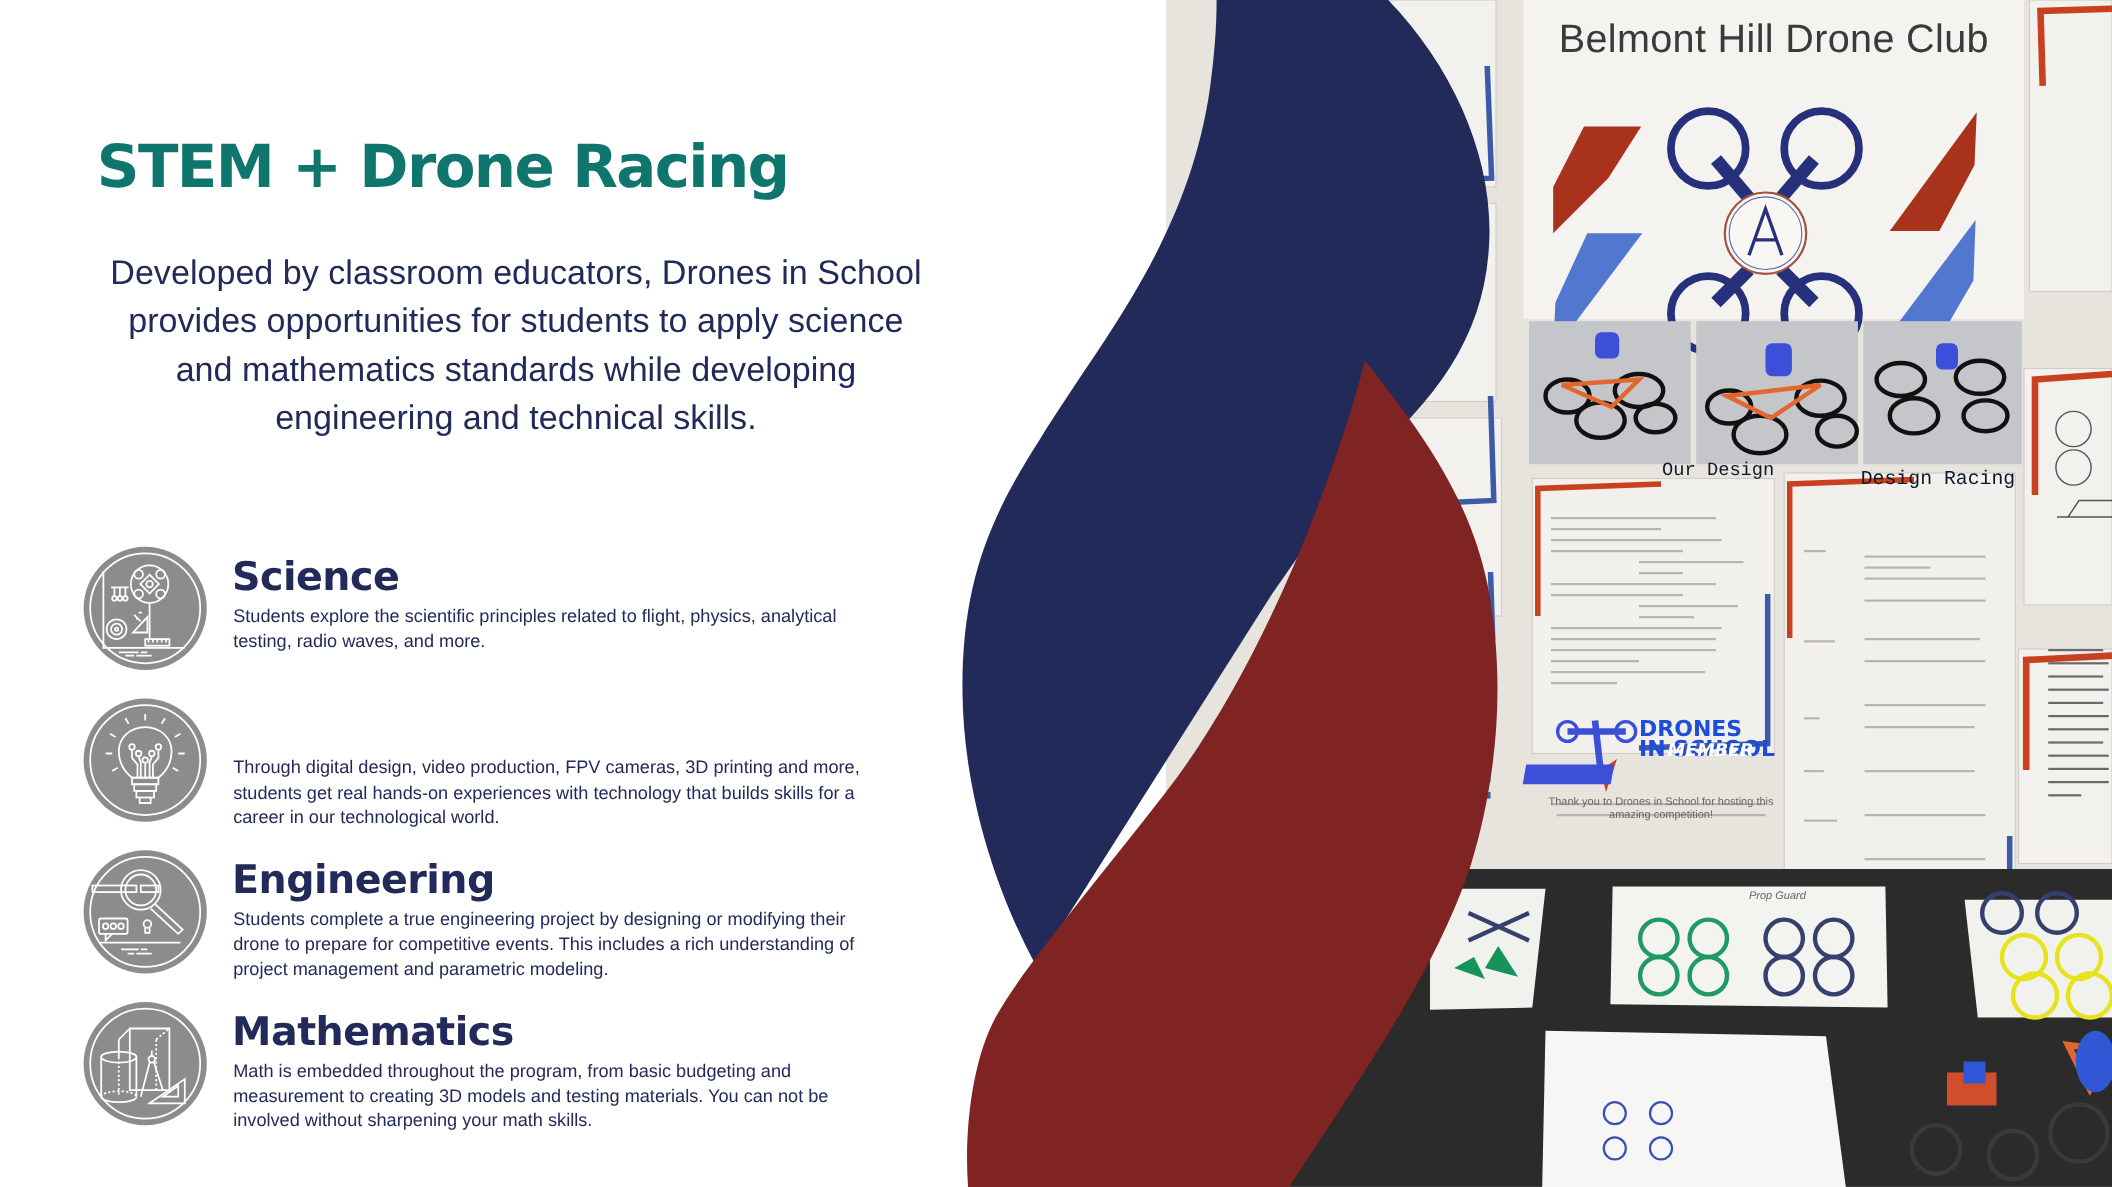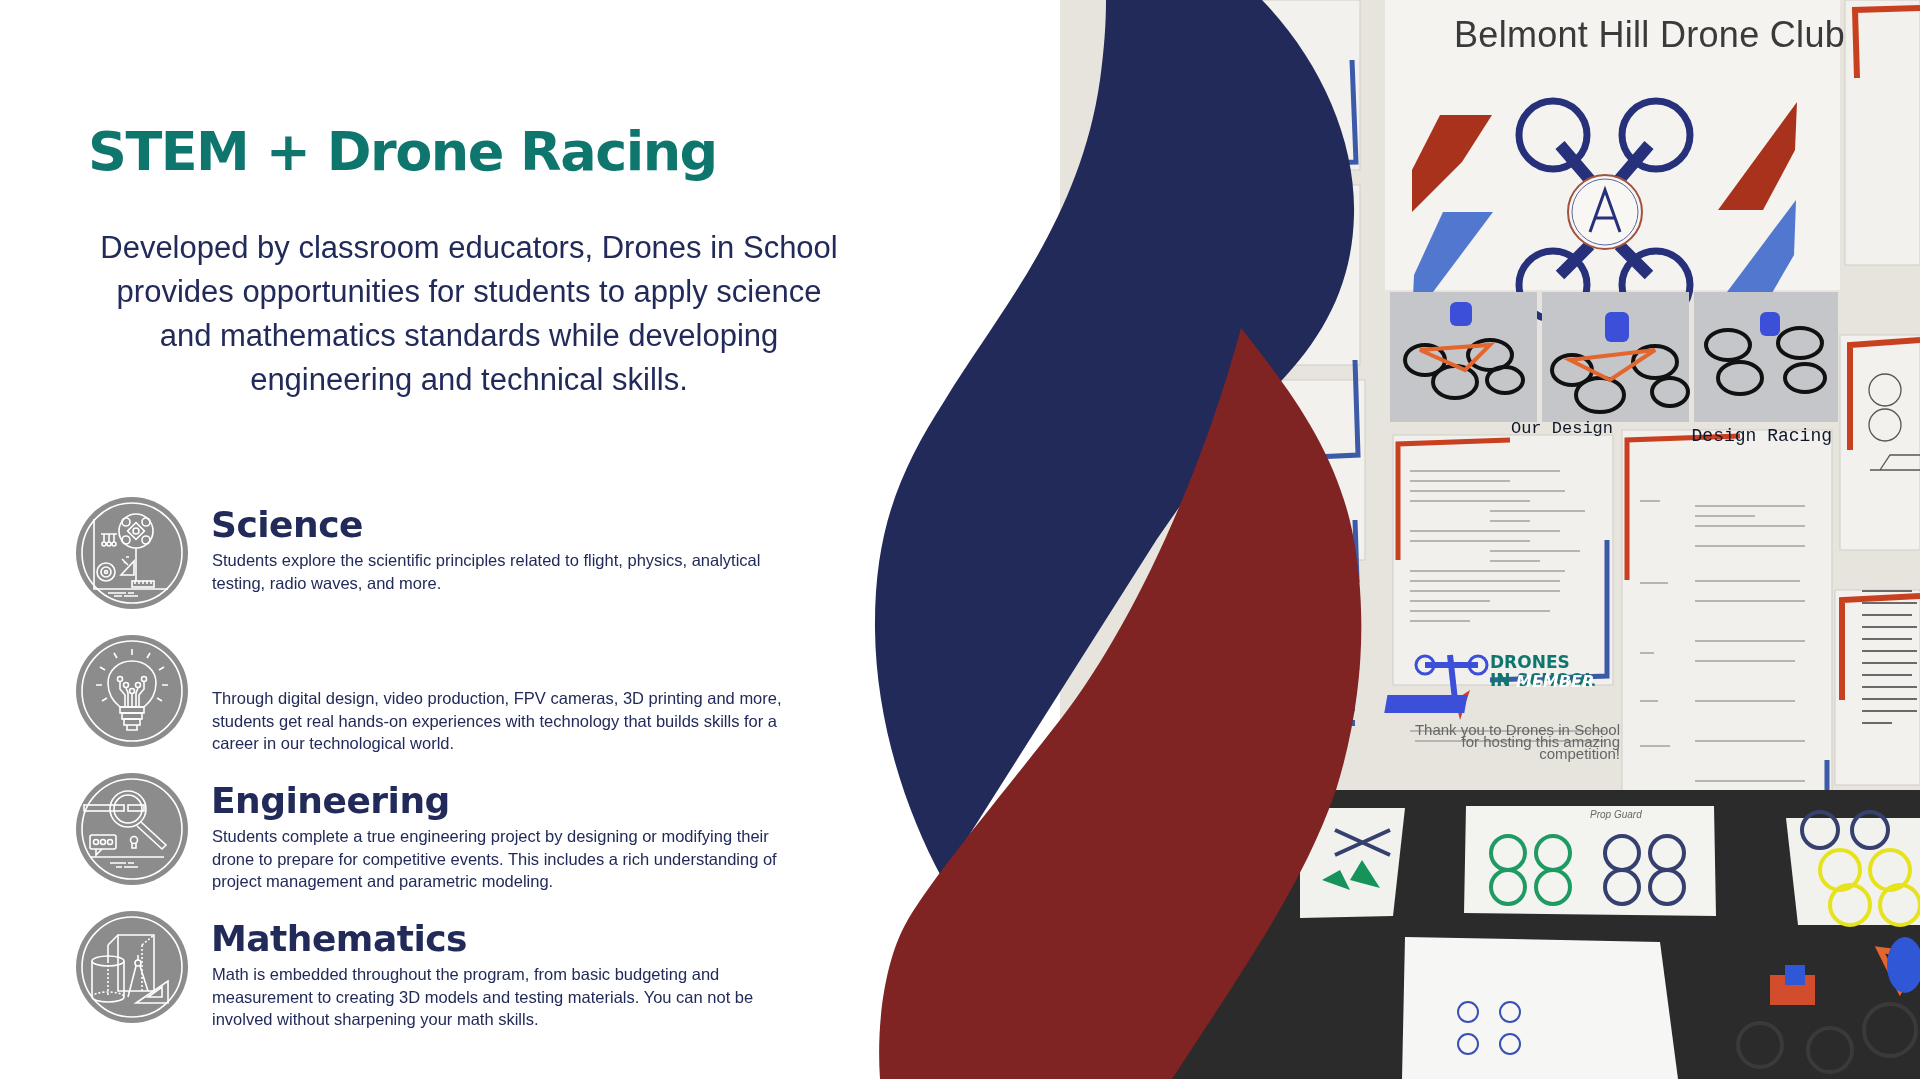--- a/index.html
+++ b/index.html
@@ -330,29 +330,29 @@
     <path d="M1322 880 L1340 870 L1350 890 Z M1350 880 L1362 860 L1380 888 Z" fill="#15935a"></path>
 
     <g fill="none" stroke="#3a4fb6" stroke-width="2">
       <circle cx="1468" cy="1012" r="10"></circle>
         <circle cx="1510" cy="1012" r="10"></circle>
       <circle cx="1468" cy="1044" r="10"></circle>
         <circle cx="1510" cy="1044" r="10"></circle>
     </g>
   </svg>
 
-  <div class="poster-title" style="left:357px;margin-left:37px;">Belmont Hill Drone Club</div>
+  <div class="poster-title" style="left:357px;">Belmont Hill Drone Club</div>
   <div class="panel-heading" style="position:absolute; left:333px; top:419px; width:220px; font-size:17px;">Our Design</div>
   <div class="panel-heading" style="position:absolute; left:562px; top:426px; width:210px; font-size:18px;">Design Racing</div>
-  <div class="member-logo" style="left:430px; top:653px; font-size:17px; color:#0f766e; line-height:18px;">
+  <div class="member-logo" style="left:430px; top:653px; font-size:20px; color:#1d4ed8; line-height:18px;">
     <div>DRONES</div>
     <div>IN SCHOOL</div>
   </div>
   <div class="member-logo" style="left:456px; top:672px; font-size:16px; color:#fff; font-style:italic;text-align:center;">MEMBER</div>
-  <div style="position:absolute; left:340px; top:724px; width:220px; text-align:right; font-size:15px; line-height:12px; color:#666;">Thank you to Drones in School for hosting this amazing competition!</div>
+  <div style="position:absolute; left:340px; top:724px; width:220px; text-align:center; font-size:10px; line-height:12px; color:#666;">Thank you to Drones in School for hosting this amazing competition!</div>
   <div style="position:absolute; left:530px; top:809px; font-size:10px; color:#666; font-style:italic;">Prop Guard</div>
 </div>
 
 <svg class="waves" width="1920" height="1079" viewBox="0 0 1920 1079">
   <path fill="#222a5a" d="M1106 0 L1262 0
            C1320 60 1356 140 1354 215
            C1352 300 1310 360 1240 420
            L1157 539
            L942 878
            C905 810 876 720 875 630

